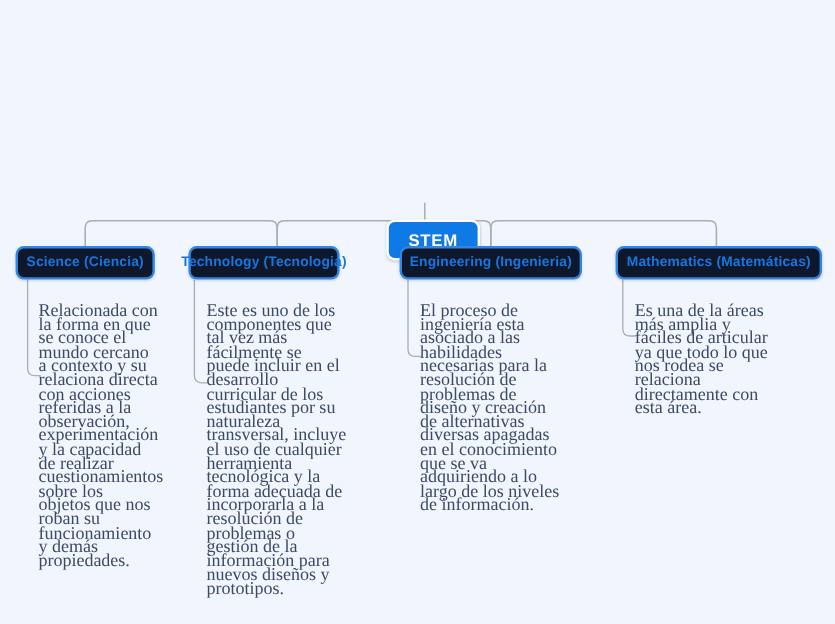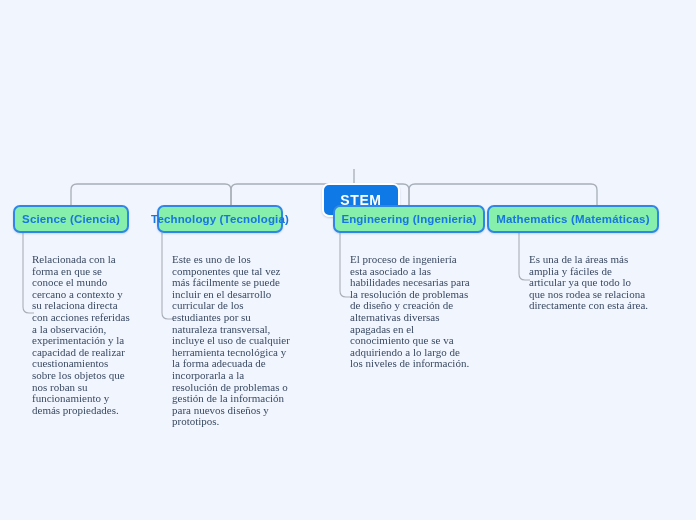--- a/index.html
+++ b/index.html
@@ -46,34 +46,34 @@
     background: #0f7ae5;
     border: 2px solid #ffffff;
     box-shadow: 0 1px 2px rgba(20,60,120,0.20);
     color: #ffffff;
     font-weight: bold;
     font-size: 14px;
     letter-spacing: 0.6px;
   }
 
   .node-branch {
-    background: #86efac;
+    background: #0f172a;
     border: 2px solid #2f86e8;
     box-shadow: 0 1px 2px rgba(20,60,120,0.16);
     color: #1876e0;
     font-weight: bold;
     font-size: 11.5px;
     letter-spacing: 0.15px;
   }
 
   .leaf-text {
     position: absolute;
     box-sizing: border-box;
     font-family: "Liberation Serif", serif;
-    font-size: 11px;
+    font-size: 15px;
     line-height: 11.6px;
     color: #3a4a63;
     text-align: left;
     white-space: pre-line;
   }
 </style>
 </head>
 <body>
 
 <div id="canvas">
@@ -104,18 +104,18 @@
   <div class="node node-branch" style="left:157px; top:205px; width:126px; height:28px;">
     <span>Technology (Tecnologia)</span>
   </div>
   <div class="leaf-text" style="left:172px; top:254px; width:118px;">Este es uno de los componentes que tal vez más fácilmente se puede incluir en el desarrollo curricular de los estudiantes por su naturaleza transversal, incluye el uso de cualquier herramienta tecnológica  y la forma adecuada de incorporarla a la resolución de problemas o gestión de la información para nuevos diseños y prototipos.</div>
 
   <div class="node node-branch" style="left:333px; top:205px; width:152px; height:28px;">
     <span>Engineering (Ingenieria)</span>
   </div>
   <div class="leaf-text" style="left:350px; top:254px; width:120px;">El proceso de ingeniería esta asociado a las habilidades necesarias para la resolución de problemas de diseño y creación de alternativas diversas apagadas en el conocimiento que se va adquiriendo a lo largo de los niveles de información.</div>
 
-  <div class="node node-branch" style="left:487px; top:205px; width:172px; height:28px;">
+  <div class="node node-branch" style="left:513px; top:205px; width:172px; height:28px;">
     <span>Mathematics (Matemáticas)</span>
   </div>
   <div class="leaf-text" style="left:529px; top:254px; width:120px;font-family:Liberation Serif, serif;">Es una de la áreas más amplia y fáciles de articular ya que todo lo que nos rodea se relaciona directamente con esta área.</div>
 
 </div>
 
 </body></html>

